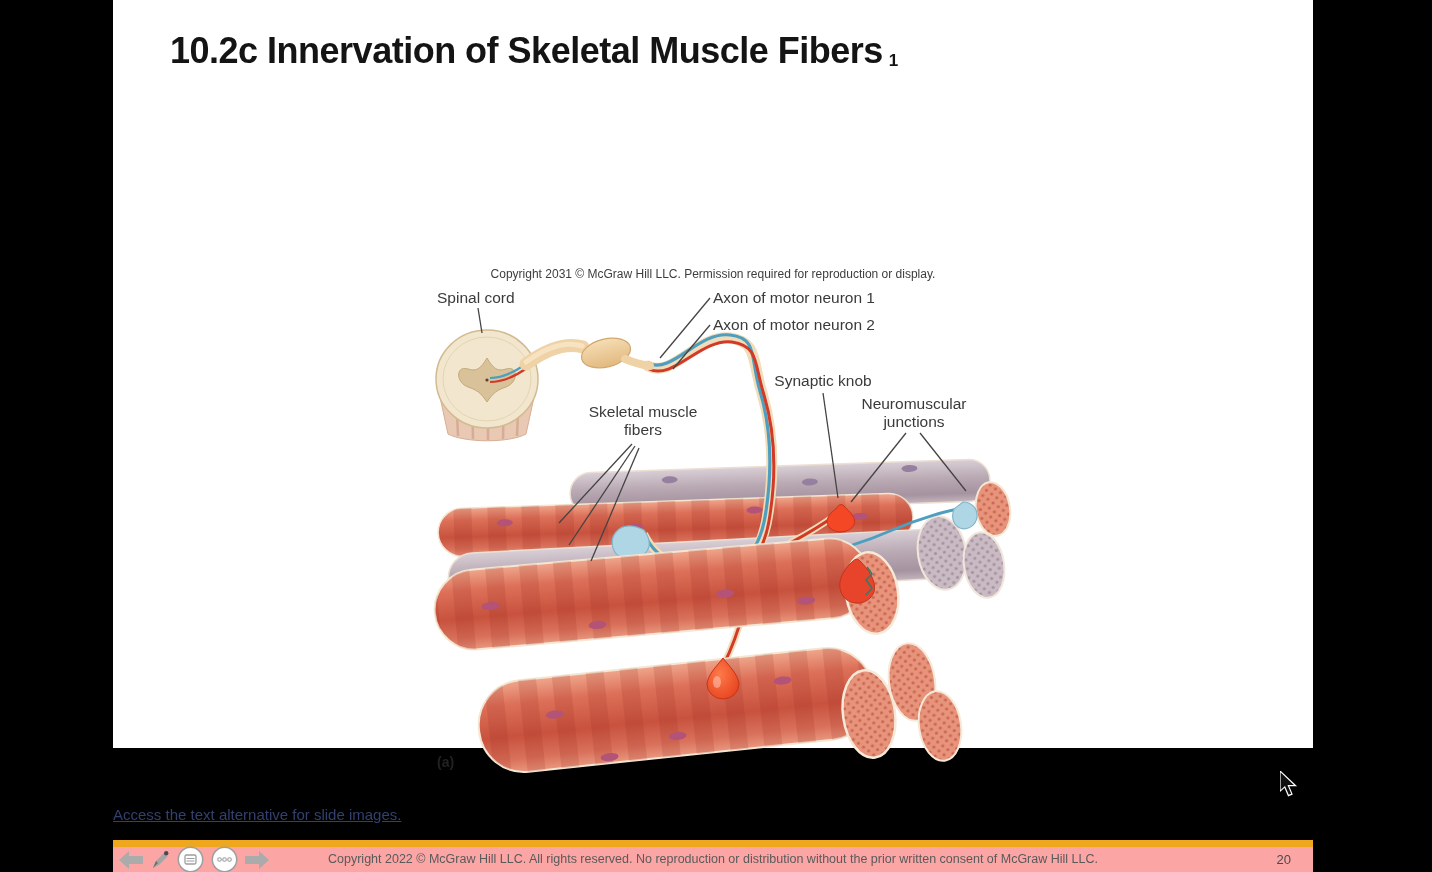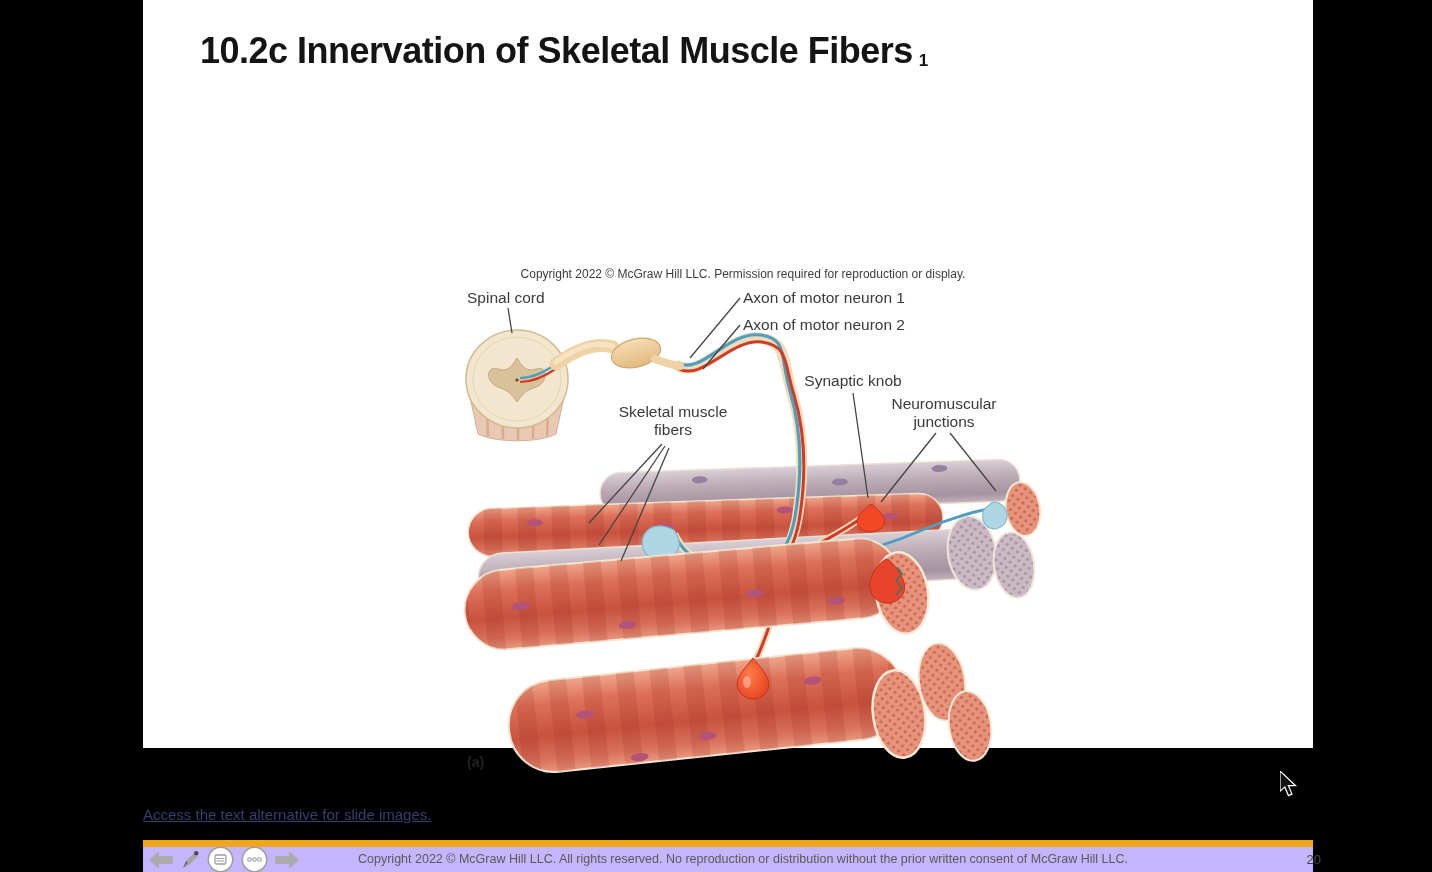--- a/index.html
+++ b/index.html
@@ -1,40 +1,40 @@
 <!DOCTYPE html>
 <html><head>
 <meta charset="utf-8">
 <style>
   html,body{margin:0;padding:0;background:#000;}
   .stage{position:relative;width:1432px;height:872px;background:#000;overflow:hidden;
          font-family:"Liberation Sans",sans-serif;}
   .letterbox{position:absolute;top:0;height:872px;background:#000;}
   .letterbox.left{left:0;width:113px;}
   .letterbox.right{left:1313px;width:119px;}
-  .slide{position:absolute;left:113px;top:0;width:1200px;height:748px;background:#ffffff;margin-left:30px;}
+  .slide{position:absolute;left:113px;top:0;width:1200px;height:748px;background:#ffffff;}
 
   .title{position:absolute;left:57px;top:30px;font-size:36px;font-weight:bold;color:#141414;
          letter-spacing:-0.5px;white-space:nowrap;}
   .title .footnote{font-size:17px;margin-left:6px;position:relative;top:3px;}
 
   .bodytext{position:absolute;left:57px;top:142px;width:1030px;font-size:34px;line-height:1.42;
             color:#141414;}
   .bodytext b{font-weight:bold;}
 
   .fig-copyright{position:absolute;left:0;top:267px;width:100%;text-align:center;
                  font-size:12px;color:#3d3d3d;z-index:3;}
   svg.figure{position:absolute;left:307px;top:262px;z-index:2;}
 
   .fig-caption{position:absolute;left:12px;top:782px;font-size:28px;color:#101010;}
   .alt-link{position:absolute;left:0;top:806px;width:100%;text-align:left;font-size:15px;
             color:#31406E;text-decoration:underline;cursor:pointer;}
 
   .gold-bar{position:absolute;left:0;top:840px;width:100%;height:7px;background:#EFA81E;}
-  .footer{position:absolute;left:0;top:847px;width:100%;height:25px;background:#c4b5fd;}
+  .footer{position:absolute;left:0;top:847px;width:100%;height:25px;background:#fca5a5;}
   .footer-copy{position:absolute;left:0;top:0;width:100%;height:25px;line-height:25px;
                text-align:center;font-size:12.5px;color:#5a5a5a;}
   .nav-icons{position:absolute;left:6px;top:0;height:25px;display:flex;align-items:center;
              gap:7px;z-index:2;}
   .nav-icons span{display:inline-flex;cursor:pointer;}
   .page-number{position:absolute;right:22px;top:0;height:25px;line-height:25px;
                font-size:13px;color:#4a4a4a;z-index:2;}
   .cursor{position:absolute;left:1280px;top:771px;z-index:9;}
 
   .figlabel{fill:#3a3a3a;font-size:15.5px;font-family:"Liberation Sans",sans-serif;}
@@ -44,21 +44,21 @@
 <body>
 
 <div class="stage">
   <div class="letterbox left"></div>
 
   <div class="slide">
 
     <div class="title"><span>10.2c Innervation of Skeletal Muscle Fibers</span><span class="footnote">1</span></div>
 
 
-    <div class="fig-copyright">Copyright 2022 © McGraw Hill LLC. Permission required for reproduction or display.</div>
+    <div class="fig-copyright">Copyright 2031 © McGraw Hill LLC. Permission required for reproduction or display.</div>
 
     <svg class="figure" width="600" height="520" viewBox="0 0 600 520">
       <defs>
         <linearGradient id="gRed" x1="0" y1="0" x2="0" y2="1">
           <stop offset="0" stop-color="#EFA78D"></stop>
           <stop offset="0.25" stop-color="#DD7059"></stop>
           <stop offset="0.6" stop-color="#C8523E"></stop>
           <stop offset="0.85" stop-color="#D9715B"></stop>
           <stop offset="1" stop-color="#E9977F"></stop>
         </linearGradient>

